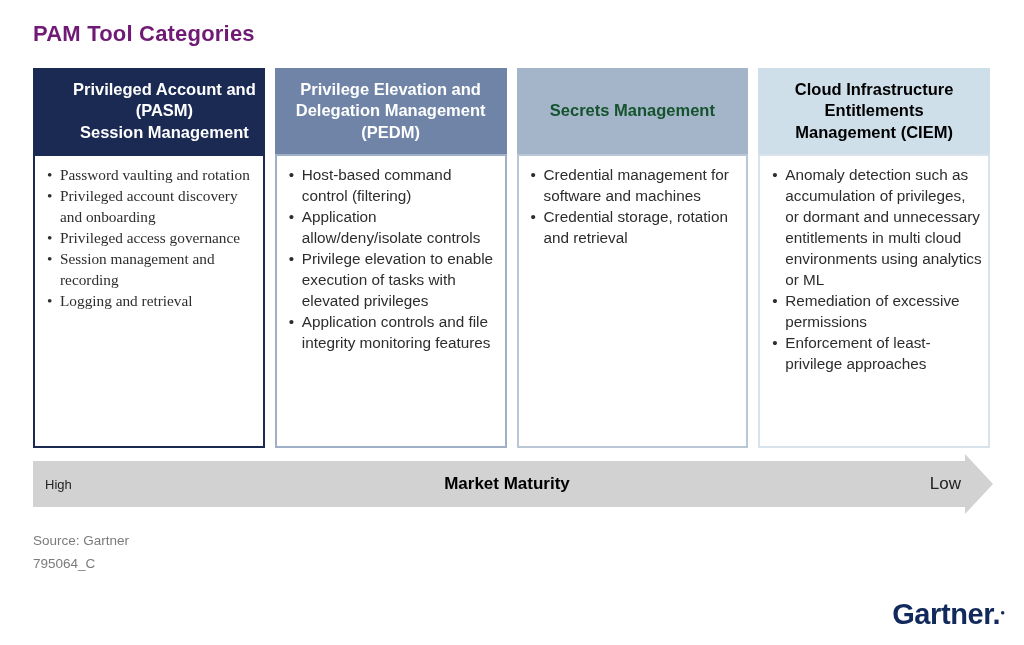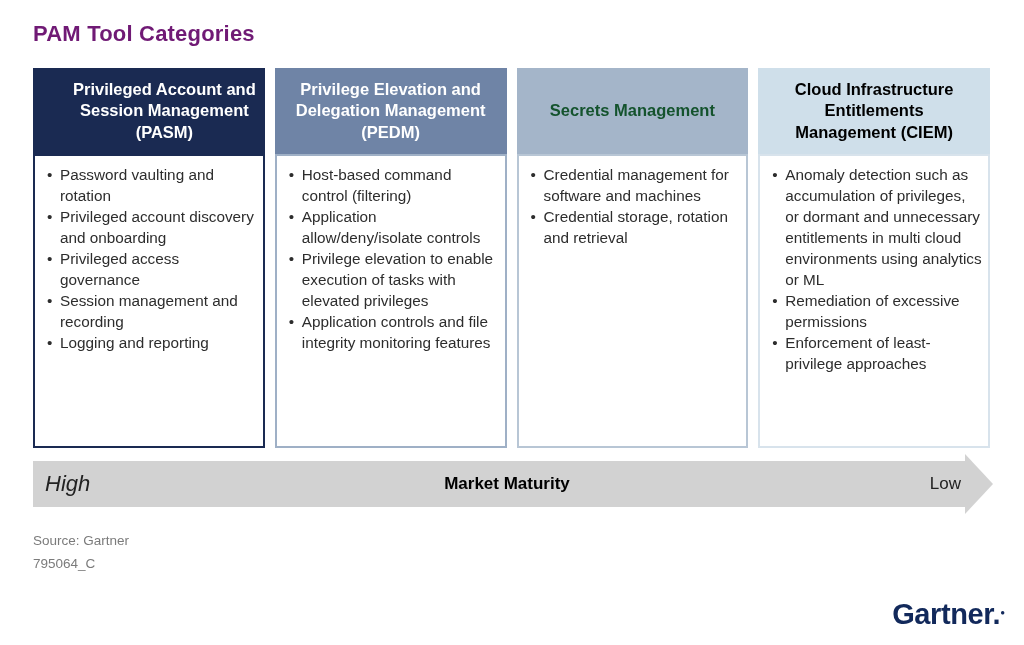--- a/index.html
+++ b/index.html
@@ -95,23 +95,22 @@
     height: 0;
     border-top: 30px solid transparent;
     border-bottom: 30px solid transparent;
     border-left: 28px solid #d2d2d2;
   }
   .lbl-left {
     position: absolute;
     left: 12px;
     top: 50%;
     transform: translateY(-50%);
-    font-size: 22px;
+    font-size: 13px;
     color: #222222;
-    font-style: italic;
   }
   .lbl-right {
     position: absolute;
     right: 4px;
     top: 50%;
     transform: translateY(-50%);
     font-size: 17px;
     color: #222222;
   }
   .lbl-center {
@@ -156,31 +155,31 @@
 <div class="page">
 
   <h1 class="title">PAM Tool Categories</h1>
 
   <div class="grid">
 
     <div class="column">
       <div class="col-header" style="background: rgb(26, 42, 82); color: rgb(255, 255, 255); padding-left: 31px;">
         <div class="hlines">
             <div class="hline">Privileged Account and</div>
+            <div class="hline">(PASM)</div>
             <div class="hline">Session Management</div>
-            <div class="hline">(PASM)</div>
-          </div>
-      </div>
-      <div class="col-body" style="border-color: rgb(26, 42, 82);">
+          </div>
+      </div>
+      <div class="col-body" style="border-color: rgb(26, 42, 82); font-family: Liberation Serif, serif;">
         <ul class="bullets">
             <li>Password vaulting and rotation</li>
             <li>Privileged account discovery and onboarding</li>
             <li>Privileged access governance</li>
             <li>Session management and recording</li>
-            <li>Logging and reporting</li>
+            <li>Logging and retrieval</li>
           </ul>
       </div>
     </div>
 
     <div class="column">
       <div class="col-header" style="background: rgb(111, 132, 166); color: rgb(255, 255, 255);">
         <div class="hlines">
             <div class="hline">Privilege Elevation and</div>
             <div class="hline">Delegation Management</div>
             <div class="hline">(PEDM)</div>

